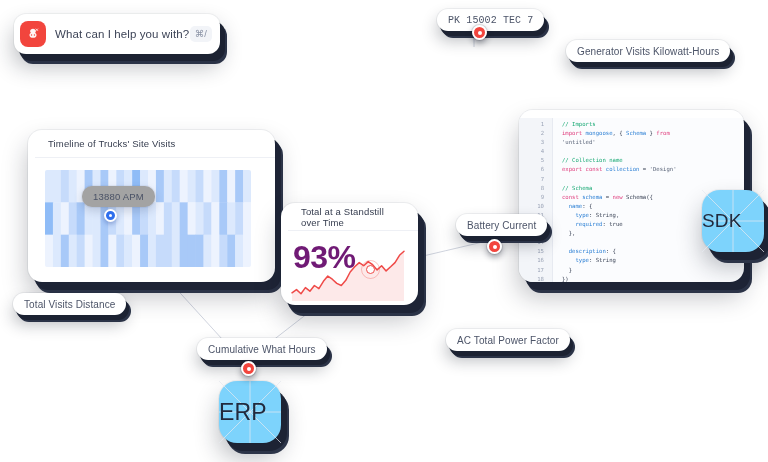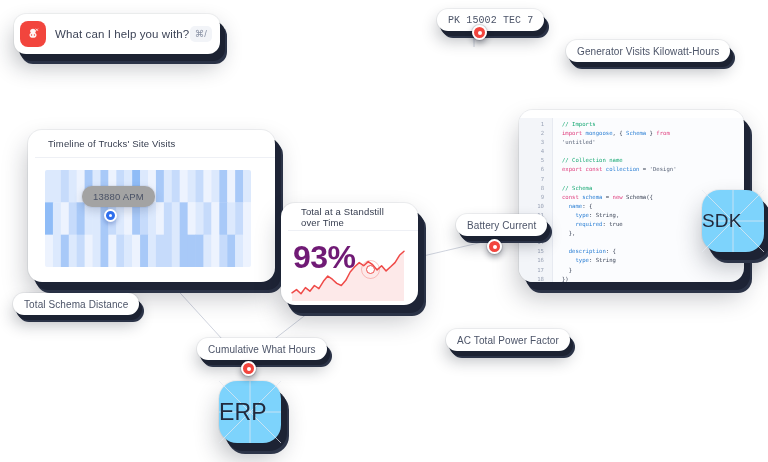--- a/index.html
+++ b/index.html
@@ -476,21 +476,21 @@
         <line x1="0" y1="0" x2="62" y2="62"></line>
           <line x1="62" y1="0" x2="0" y2="62"></line>
       </g>
     </svg>
     <span style="position:relative">ERP</span>
   </div>
 
   <div id="pill-layer">
       <div class="pill" style="left: 437px; top: 9px; font-family: Liberation Mono, monospace;">PK 15002 TEC 7</div>
       <div class="pill" style="left: 566px; top: 40px;">Generator Visits Kilowatt-Hours</div>
-      <div class="pill" style="left: 13px; top: 293px;">Total Schema Distance</div>
+      <div class="pill" style="left: 13px; top: 293px;">Total Visits Distance</div>
       <div class="pill" style="left: 197px; top: 338px;">Cumulative What Hours</div>
       <div class="pill" style="left: 456px; top: 214px;">Battery Current</div>
       <div class="pill" style="left: 446px; top: 329px;">AC Total Power Factor</div>
       <div class="node" style="left: 472px; top: 25px; background: rgb(242, 69, 61);"></div>
       <div class="node" style="left: 241px; top: 361px; background: rgb(242, 69, 61);"></div>
       <div class="node" style="left: 487px; top: 239px; background: rgb(242, 69, 61);"></div>
     </div>
 
 </div>
 

